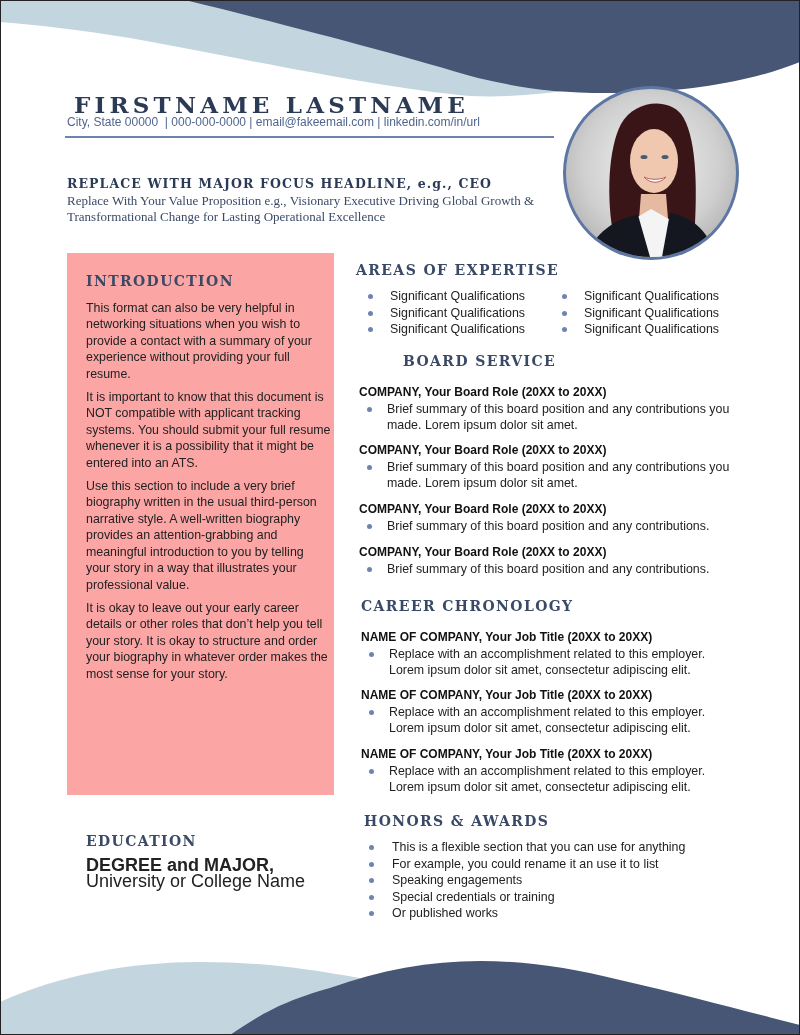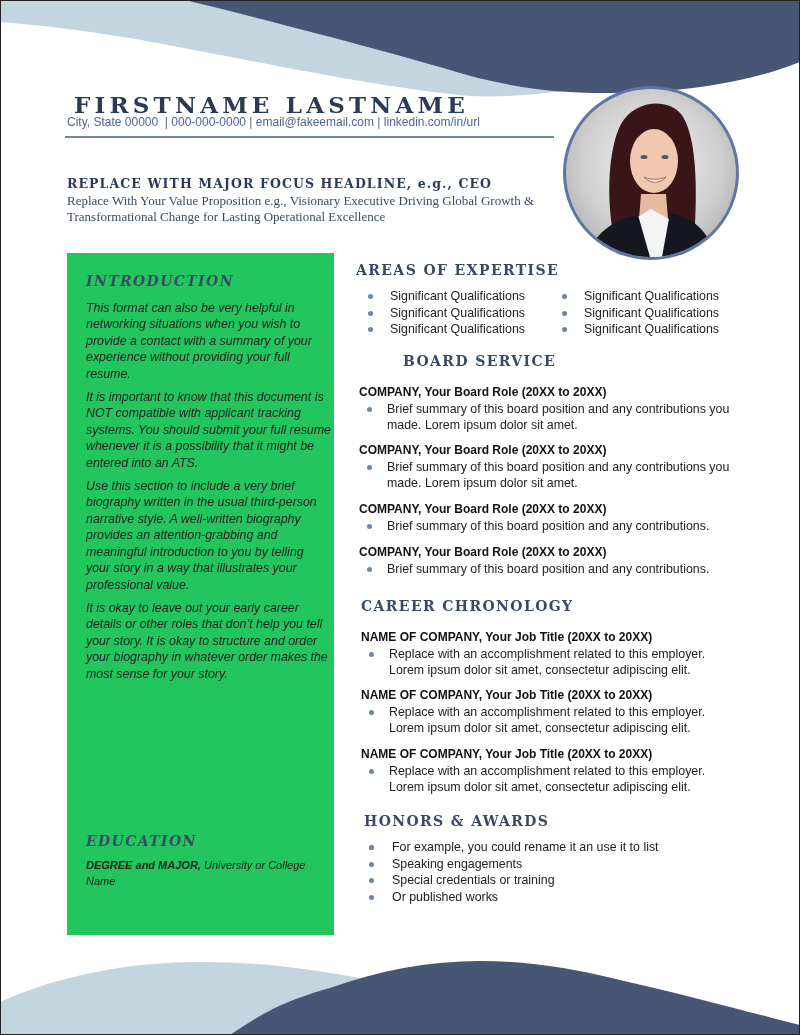--- a/index.html
+++ b/index.html
@@ -43,36 +43,35 @@
     font-size: 13px; line-height: 16px; color: #3a4a66;
   }
   .photo {
     position: absolute; left: 563px; top: 86px; width: 176px; height: 174px;
     border-radius: 50%; border: 3px solid #5e76a3; overflow: hidden;
     box-sizing: border-box;
     background: radial-gradient(circle at 50% 45%, #f2f2f2 0%, #cfcfcf 55%, #9b9b9b 100%);
   }
 
   .sidebar {
-    position: absolute; left: 67px; top: 253px; width: 267px; height: 682px;
-    background: #22c55e;
-    font-style: italic;
+    position: absolute; left: 67px; top: 253px; width: 267px; height: 542px;
+    background: #fca5a5;
   }
   .sb-heading {
     position: absolute; left: 19px;
     font-family: "DejaVu Serif", serif; font-weight: bold;
     font-size: 14px; letter-spacing: 1.4px; color: #3a4a66;
   }
   .sb-paras { position: absolute; left: 19px; top: 47px; width: 245px; }
   .sb-para {
     font-size: 12.4px; line-height: 16.4px; color: #222; margin: 0 0 7px 0;
   }
   .edu {
     position: absolute; left: 19px; top: 604px; width: 240px;
-    font-size: 11px; line-height: 16.4px; color: #222;
+    font-size: 18px; line-height: 16.4px; color: #222;
   }
   .edu b { font-weight: bold; }
 
   .main-heading {
     position: absolute;
     font-family: "DejaVu Serif", serif; font-weight: bold;
     font-size: 14px; letter-spacing: 1.4px; color: #3a4a66; margin: 0;
   }
   .dot {
     position: absolute; width: 5px; height: 5px; border-radius: 50%;
@@ -188,18 +187,18 @@
   <div class="entry-title">NAME OF COMPANY, Your Job Title (20XX to 20XX)</div>
   <div class="entry-bullet"><span class="dot"></span><span>Replace with an accomplishment related to this employer. Lorem ipsum dolor sit amet, consectetur adipiscing elit.</span></div>
 </div>
 <div class="entry" style="top:746px; left:361px;">
   <div class="entry-title">NAME OF COMPANY, Your Job Title (20XX to 20XX)</div>
   <div class="entry-bullet"><span class="dot"></span><span>Replace with an accomplishment related to this employer. Lorem ipsum dolor sit amet, consectetur adipiscing elit.</span></div>
 </div>
 
 <h2 class="main-heading" style="left:364px; top:813px;">HONORS &amp; AWARDS</h2>
 <div class="honors">
-  <div class="honor"><span class="dot"></span></div>
+  <div class="honor"><span class="dot"></span><span>This is a flexible section that you can use for anything</span></div>
   <div class="honor"><span class="dot"></span><span>For example, you could rename it an use it to list</span></div>
   <div class="honor"><span class="dot"></span><span>Speaking engagements</span></div>
   <div class="honor"><span class="dot"></span><span>Special credentials or training</span></div>
   <div class="honor"><span class="dot"></span><span>Or published works</span></div>
 </div>
 
 </body></html>

